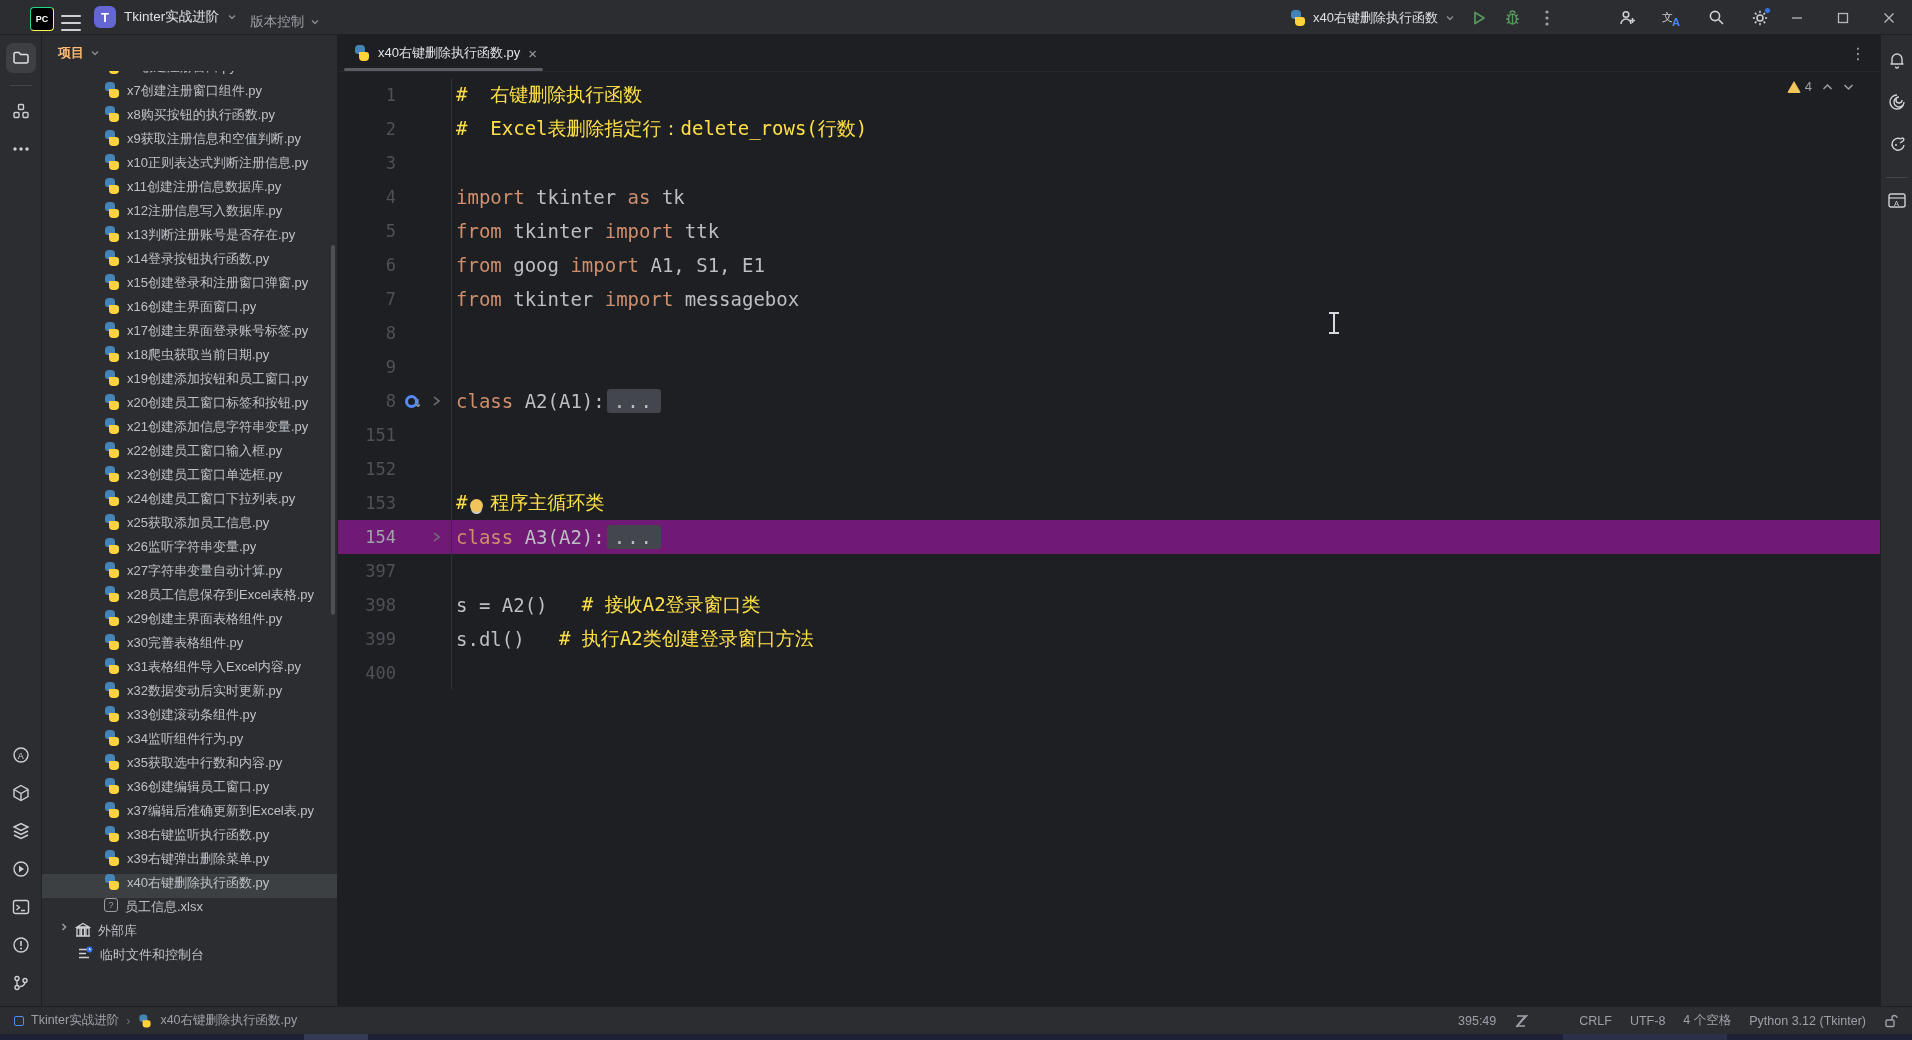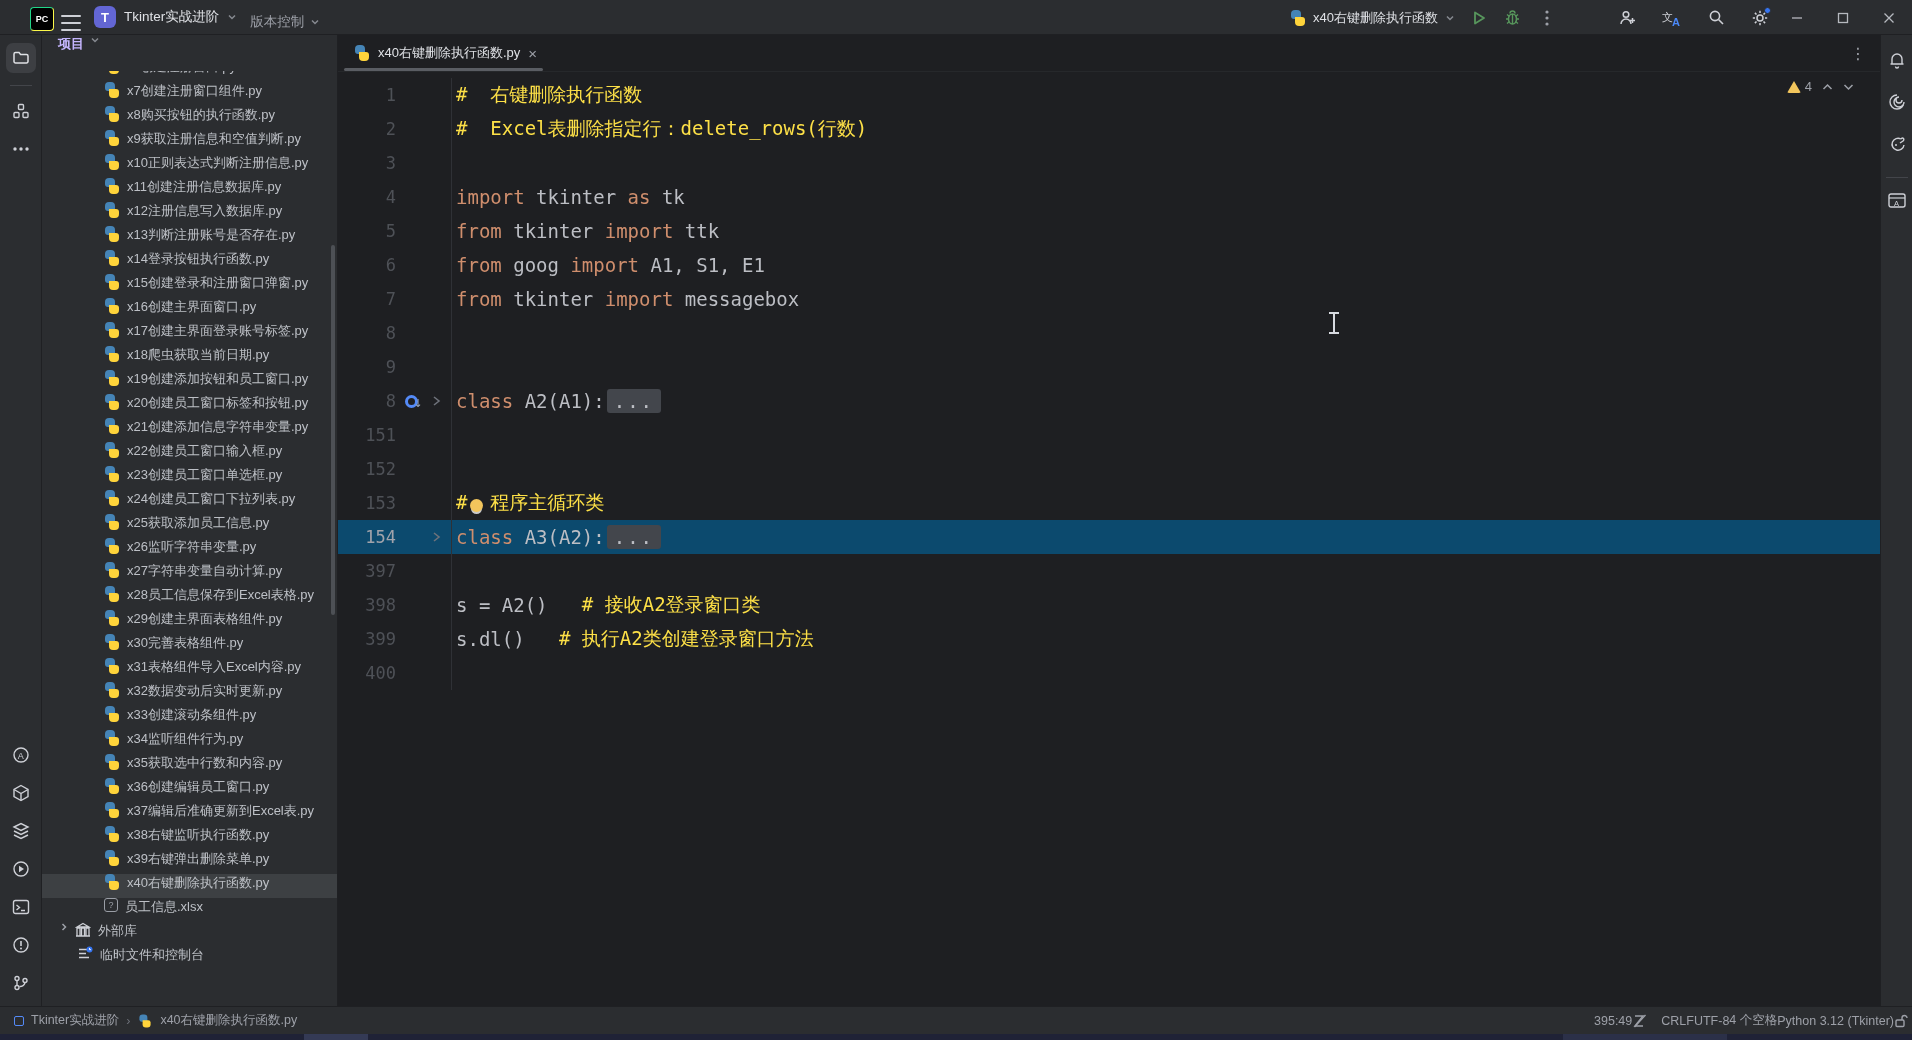--- a/index.html
+++ b/index.html
@@ -39,22 +39,22 @@
   .strip-ico { width:30px; height:30px; border-radius:7px; display:flex; align-items:center; justify-content:center;
                cursor:pointer; color:#ced0d6; margin-bottom:8px; }
   .strip-ico.sel { background:#3d3f43; }
   .strip-div { width:22px; height:1px; background:#43454a; margin:4px 0 10px; }
   #rightstrip { width:32px; height:100%; background:#2b2d30; border-left:1px solid #1f2023;
                 display:flex; flex-direction:column; align-items:center; padding-top:12px; }
   #rightstrip .strip-ico { width:26px; height:26px; margin-bottom:16px; }
 
   
   #project { width:296px; height:100%; background:#2b2d30; border-right:1px solid #1f2023; position:relative; overflow:hidden; }
-  .proj-header { height:36px; display:flex; gap:6px; padding-left:16px;
-                 color:#c4b5fd; font-size:13px; font-weight:bold; }
+  .proj-header { height:36px; display:flex; align-items:center; gap:6px; padding-left:16px;
+                 color:#fdba74; font-size:13px; font-weight:bold; }
   #tree { position:relative; overflow:hidden; height:calc(100% - 36px); }
   .trow { height:24px; display:flex; font-size:13px; color:#bdc0c6; cursor:pointer; white-space:nowrap; }
   .trow.sel { background:#3d4043; }
   .t-ind-file { width:62px; flex:0 0 62px; }
   .t-ind-node { width:17px; flex:0 0 17px; }
   .t-ind-scratch { width:35px; flex:0 0 35px; }
   .t-label { margin-left:7px; }
   .tree-scroll { position:absolute; right:2px; top:210px; width:4px; height:370px; background:#4d5055; border-radius:2px; }
 
   
@@ -71,21 +71,21 @@
   .tab { height:37px; display:flex; align-items:center; gap:8px; padding:0 12px 0 16px; position:relative; cursor:pointer; }
   .tab .t-name { color:#dfe1e5; font-size:13px; }
   .tab .t-close { color:#9da0a8; font-size:15px; line-height:1; cursor:pointer; }
   .tab::after { content:""; position:absolute; left:6px; right:6px; bottom:1px; height:3px;
                 background:#5a5d63; border-radius:2px; }
   .tab-kebab { position:absolute; right:14px; color:#9da0a8; font-size:16px; cursor:pointer; letter-spacing:0; }
 
   #codearea { position:relative; flex:1; padding-top:6px; overflow:hidden;
               font-family:"DejaVu Sans Mono","Liberation Mono",monospace; font-size:19px; }
   .cl { height:34px; display:flex; align-items:center; }
-  .cl.current { background:#0c4a6e; }
+  .cl.current { background:#701a75; }
   .gut { flex:0 0 114px; display:flex; align-items:center; height:100%; border-right:1px solid #2f3136; }
   .num { flex:0 0 58px; text-align:right; color:#4e5157; font-size:17px; }
   .cl.current .num { color:#a1a3ab; }
   .gslot { flex:0 0 30px; display:flex; align-items:center; justify-content:center; }
   .farr { flex:0 0 20px; display:flex; align-items:center; justify-content:center; color:#6e727a; }
   .txt { white-space:pre; padding-left:4px; position:relative; display:flex; align-items:center; }
   .tk { color:#cf8e6d; } .tp { color:#bcbec4; } .tc { color:#fde047; }
   .tf { background:#43464c; color:#bcbec4; border-radius:3px; padding:1px 7px; margin-left:2px; letter-spacing:2px; }
   .ovr { width:13px; height:13px; border:3px solid #548af7; border-radius:50%; position:relative; }
   .ovr::after { content:"↓"; position:absolute; left:6px; top:-1px; color:#9aa7bd; font-size:11px; font-family:"DejaVu Sans",sans-serif; }
@@ -100,21 +100,21 @@
   .mouse-ibeam { position:absolute; left:995px; top:240px; width:2px; height:22px; background:#d7dae0; }
   .mouse-ibeam::before, .mouse-ibeam::after { content:""; position:absolute; left:-4px; width:10px; height:2px; background:#d7dae0; }
   .mouse-ibeam::before { top:0; } .mouse-ibeam::after { bottom:0; }
 
   
   #statusbar { position:absolute; left:0; top:1006px; width:1912px; height:28px; background:#2b2d30;
                border-top:1px solid #1f2023; display:flex; align-items:center; font-size:12.5px; color:#9da0a8; }
   .sb-left { display:flex; align-items:center; gap:7px; padding-left:14px; }
   .sb-proj-ico { width:10px; height:10px; border:1.6px solid #548af7; border-radius:2px; }
   .sb-sep { color:#6e727a; }
-  .sb-right { margin-left:auto; display:flex; align-items:center; padding-right:4px; }
+  .sb-right { margin-left:auto; display:flex; align-items:center; gap:18px; padding-right:14px; }
   .sb-item { display:flex; align-items:center; cursor:pointer; }
   .ms-squares { display:grid; grid-template-columns:6px 6px; grid-template-rows:6px 6px; gap:1px; }
   .ms-squares i { display:block; }
 
   #sliver { position:absolute; left:0; top:1034px; width:1912px; height:6px; background:#1f2236; }
   #sliver .seg1 { position:absolute; left:304px; width:64px; height:6px; background:#343a55; }
   #sliver .seg2 { position:absolute; left:1563px; width:164px; height:6px; background:#2b3048; }
 
   svg { display:block; }
 </style>

